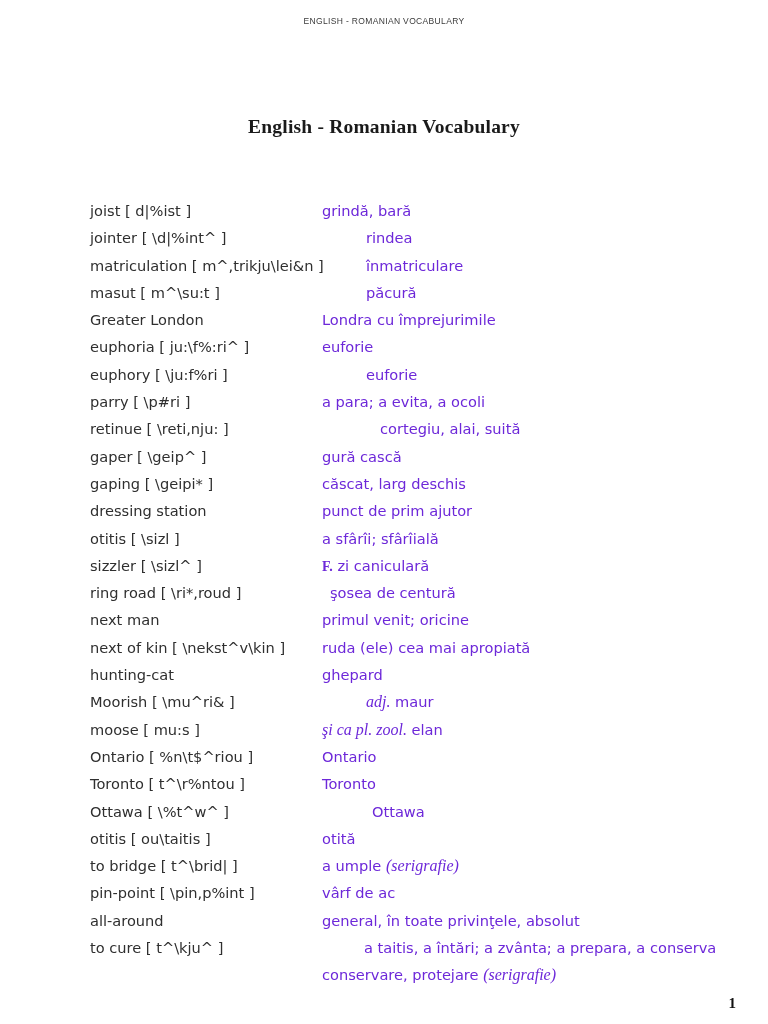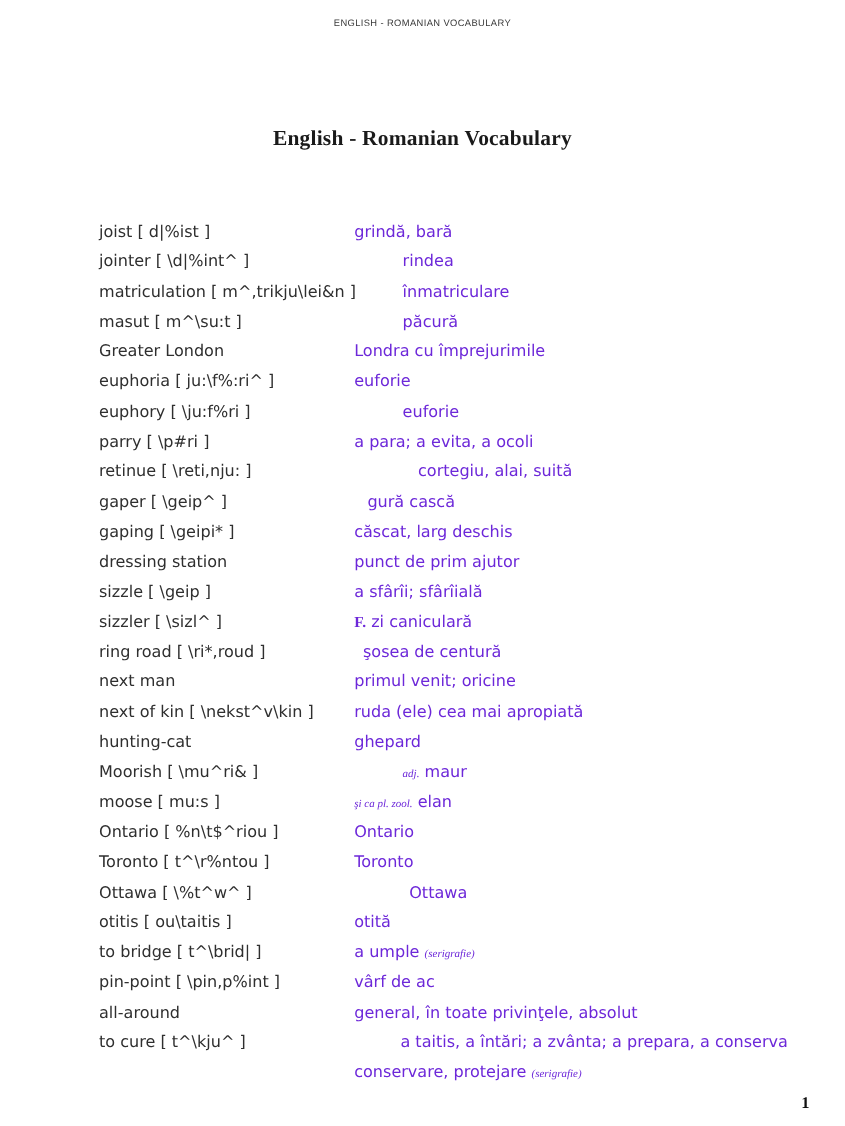--- a/index.html
+++ b/index.html
@@ -79,21 +79,21 @@
     position: absolute;
     top: 0;
     left: 232px;
     white-space: pre;
     color: #6d28d9;
   }
 
   .it {
     font-style: italic;
     font-family: "Liberation Serif", "DejaVu Serif", serif;
-    font-size: 10px;
+    font-size: 16px;
   }
   .bd {
     font-weight: bold;
     font-family: "Liberation Serif", "DejaVu Serif", serif;
     font-size: 14px;
   }
 
   
   .page-number {
     position: absolute;
@@ -119,24 +119,24 @@
   <div class="vocab-list">
       <div class="vocab-row"><span class="headword">joist [ d|%ist ]</span><span class="translation" style="left: 232px;">grindă, bară</span></div>
       <div class="vocab-row"><span class="headword">jointer [ \d|%int^ ]</span><span class="translation" style="left: 276px;">rindea</span></div>
       <div class="vocab-row"><span class="headword">matriculation [ m^,trikju\lei&amp;n ]</span><span class="translation" style="left: 276px;">înmatriculare</span></div>
       <div class="vocab-row"><span class="headword">masut [ m^\su:t ]</span><span class="translation" style="left: 276px;">păcură</span></div>
       <div class="vocab-row"><span class="headword">Greater London</span><span class="translation" style="left: 232px;">Londra cu împrejurimile</span></div>
       <div class="vocab-row"><span class="headword">euphoria [ ju:\f%:ri^ ]</span><span class="translation" style="left: 232px;">euforie</span></div>
       <div class="vocab-row"><span class="headword">euphory [ \ju:f%ri ]</span><span class="translation" style="left: 276px;">euforie</span></div>
       <div class="vocab-row"><span class="headword">parry [ \p#ri ]</span><span class="translation" style="left: 232px;">a para; a evita, a ocoli</span></div>
       <div class="vocab-row"><span class="headword">retinue [ \reti,nju: ]</span><span class="translation" style="left: 290px;">cortegiu, alai, suită</span></div>
-      <div class="vocab-row"><span class="headword">gaper [ \geip^ ]</span><span class="translation" style="left: 244px;">gură cască</span></div>
+      <div class="vocab-row"><span class="headword">gaper [ \geip^ ]</span><span class="translation" style="left: 232px;">gură cască</span></div>
       <div class="vocab-row"><span class="headword">gaping [ \geipi* ]</span><span class="translation" style="left: 232px;">căscat, larg deschis</span></div>
       <div class="vocab-row"><span class="headword">dressing station</span><span class="translation" style="left: 232px;">punct de prim ajutor</span></div>
-      <div class="vocab-row"><span class="headword">sizzle [ \geip ]</span><span class="translation" style="left: 232px;">a sfârîi; sfârîială</span></div>
+      <div class="vocab-row"><span class="headword">otitis [ \sizl ]</span><span class="translation" style="left: 232px;">a sfârîi; sfârîială</span></div>
       <div class="vocab-row"><span class="headword">sizzler [ \sizl^ ]</span><span class="translation" style="left: 232px;"><span class="bd">F.</span><span> zi caniculară</span></span></div>
       <div class="vocab-row"><span class="headword">ring road [ \ri*,roud ]</span><span class="translation" style="left: 240px;">şosea de centură</span></div>
       <div class="vocab-row"><span class="headword">next man</span><span class="translation" style="left: 232px;">primul venit; oricine</span></div>
       <div class="vocab-row"><span class="headword">next of kin [ \nekst^v\kin ]</span><span class="translation" style="left: 232px;">ruda (ele) cea mai apropiată</span></div>
       <div class="vocab-row"><span class="headword">hunting-cat</span><span class="translation" style="left: 232px;">ghepard</span></div>
       <div class="vocab-row"><span class="headword">Moorish [ \mu^ri&amp; ]</span><span class="translation" style="left: 276px;"><span class="it">adj.</span><span> maur</span></span></div>
       <div class="vocab-row"><span class="headword">moose [ mu:s ]</span><span class="translation" style="left: 232px;"><span class="it">şi ca pl. zool.</span><span> elan</span></span></div>
       <div class="vocab-row"><span class="headword">Ontario [ %n\t$^riou ]</span><span class="translation" style="left: 232px;">Ontario</span></div>
       <div class="vocab-row"><span class="headword">Toronto [ t^\r%ntou ]</span><span class="translation" style="left: 232px;">Toronto</span></div>
       <div class="vocab-row"><span class="headword">Ottawa [ \%t^w^ ]</span><span class="translation" style="left: 282px; text-align: right;">Ottawa</span></div>

